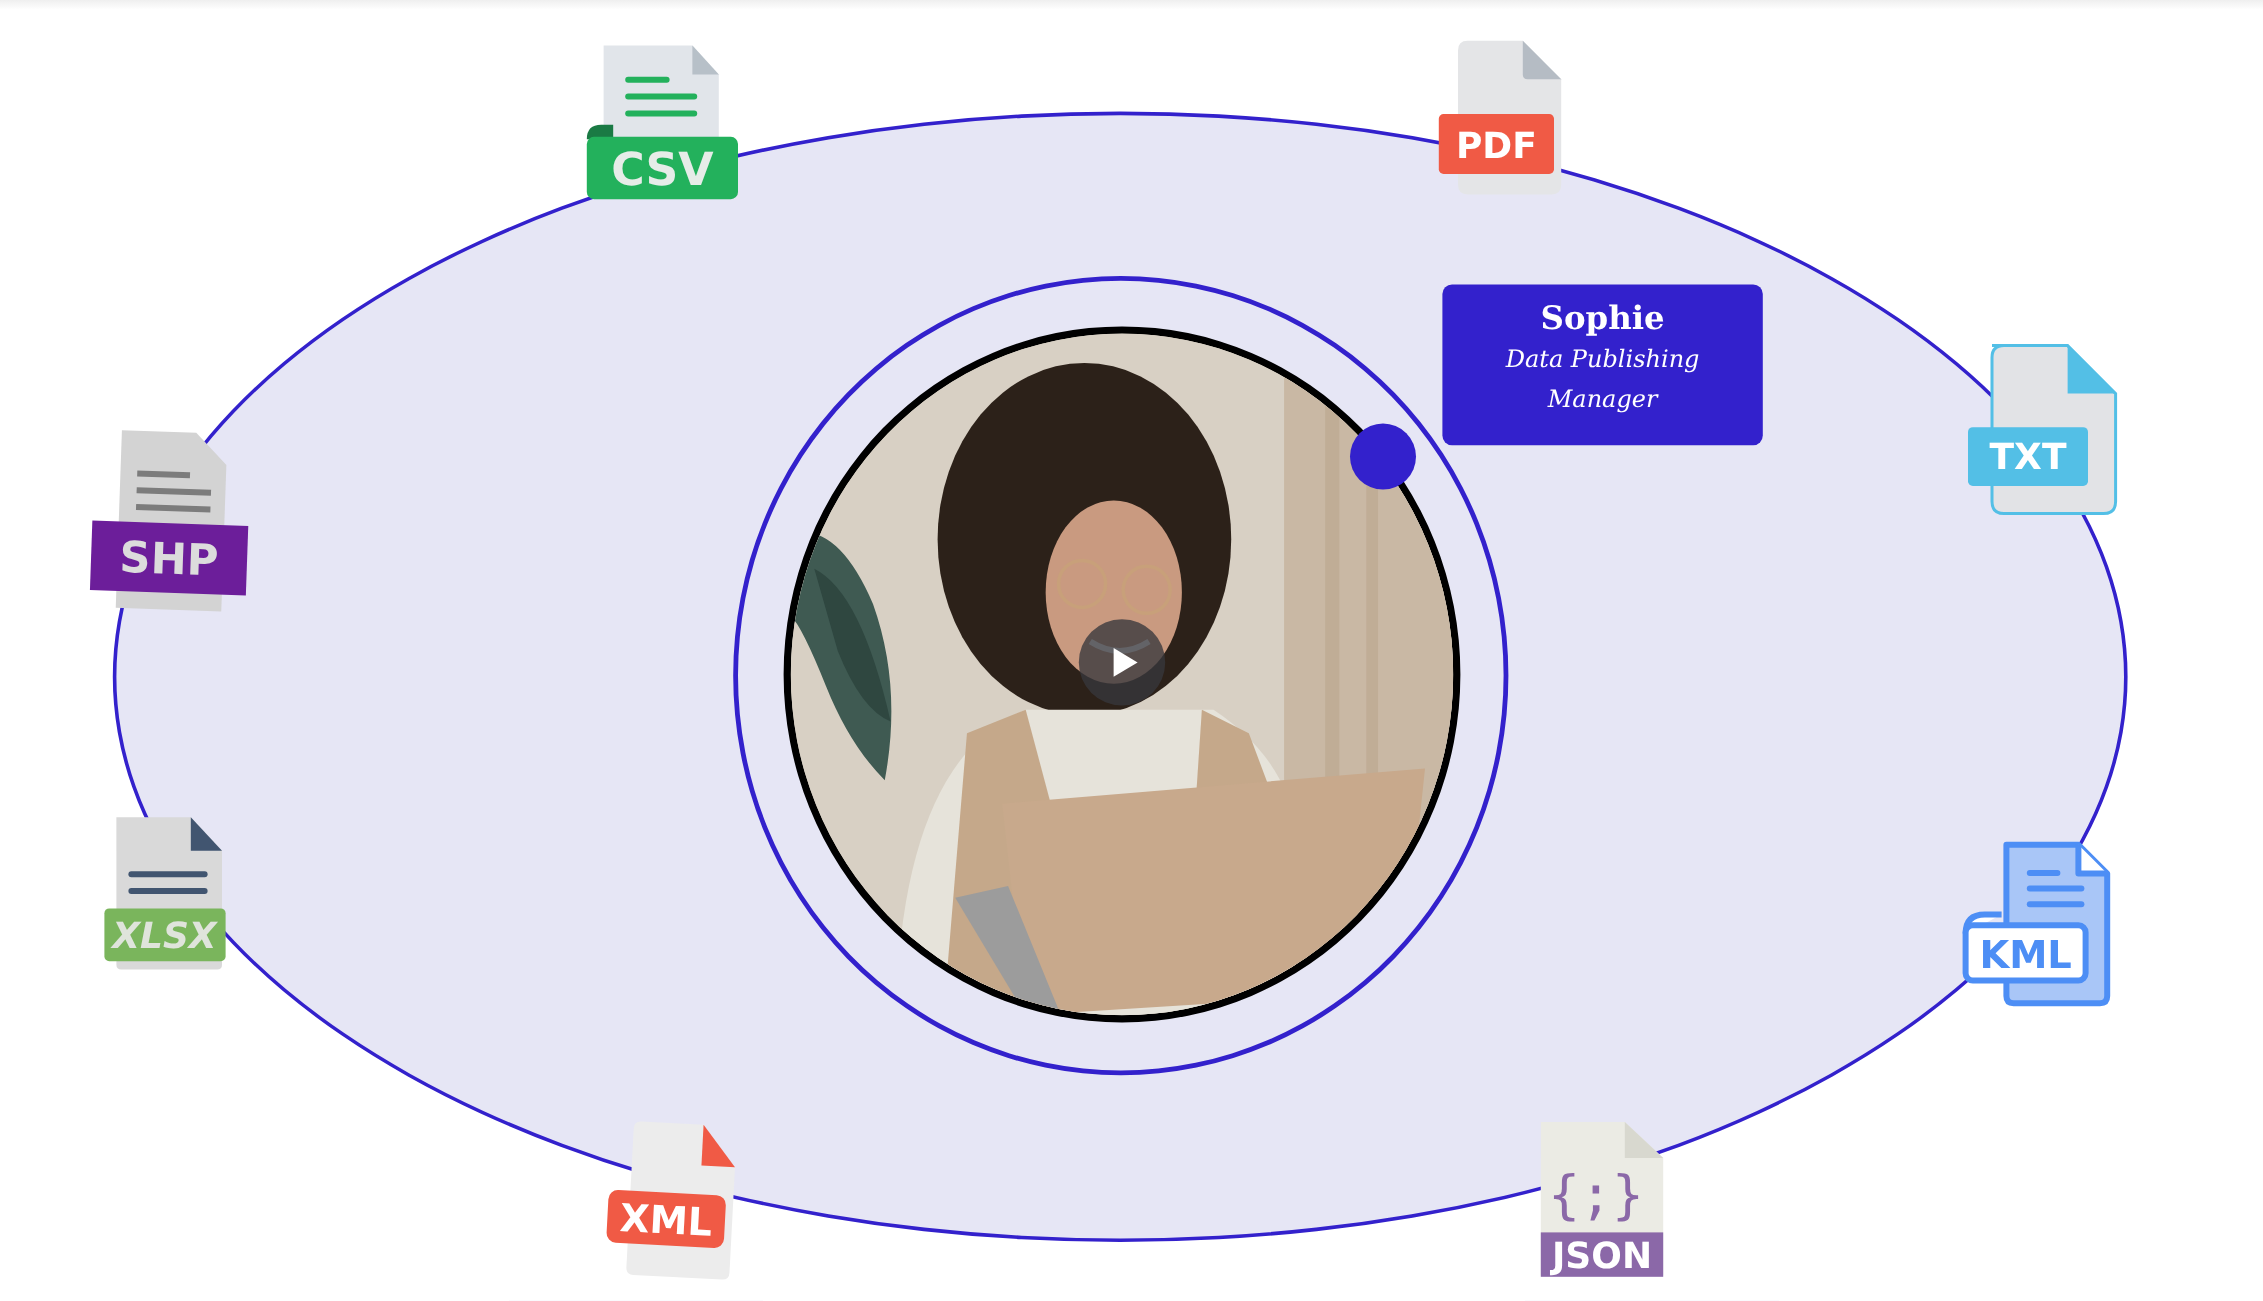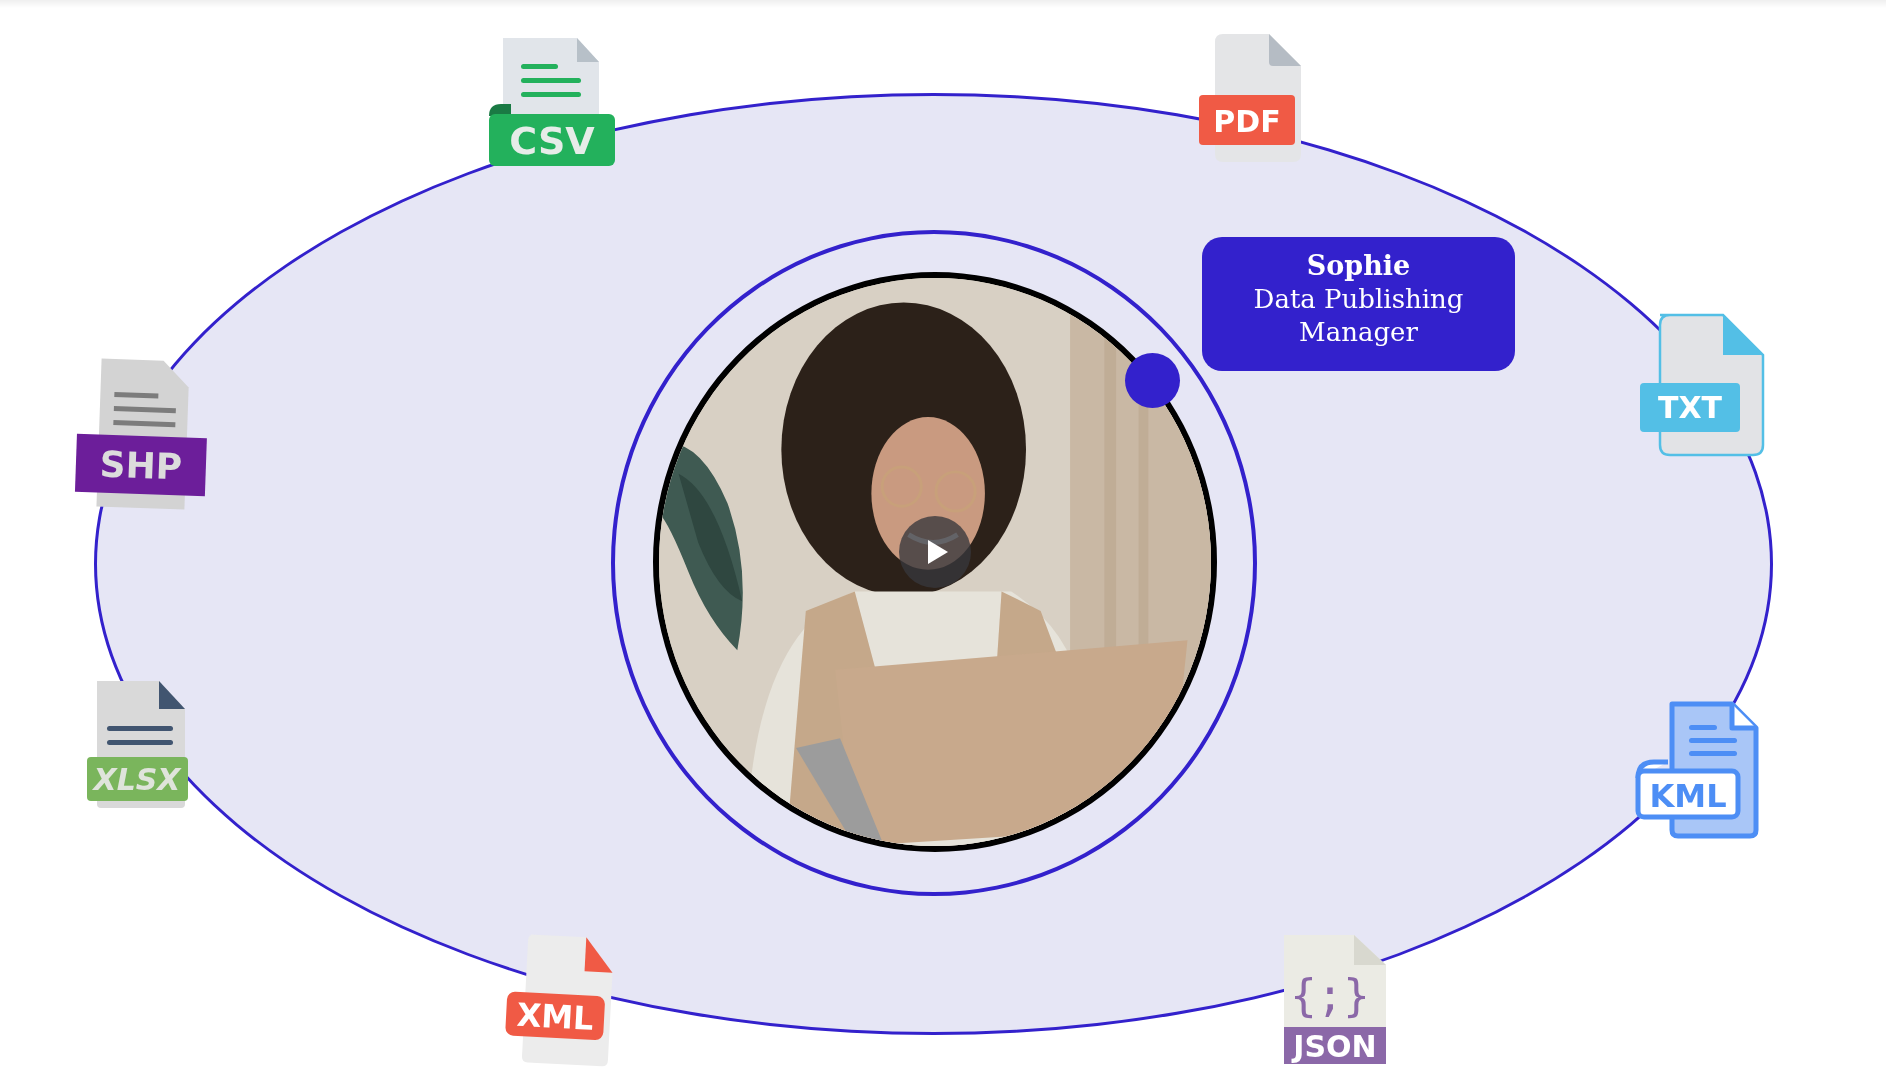--- a/index.html
+++ b/index.html
@@ -34,26 +34,26 @@
   }
   .play-tri {
     width:0; height:0; border-top:12px solid transparent; border-bottom:12px solid transparent;
     border-left:20px solid #ffffff; margin-left:5px;
   }
   .dot {
     position:absolute; left:1125px; top:353px; width:55px; height:55px; border-radius:50%;
     background:#3321cc;
   }
   .label {
-    position:absolute; left:1202px; top:237px; width:313px; height:134px;
-    background:#3321cc; border-radius:20px; color:#fff; text-align:center;
+    position:absolute; left:1202px; top:237px; width:267px; height:134px;
+    background:#3321cc; border-radius:8px; color:#fff; text-align:center;
     font-family:"DejaVu Serif", "Liberation Serif", serif; box-sizing:border-box; padding-top:12px;
   }
   .label .name { font-weight:bold; font-size:27px; line-height:34px; }
-  .label .role { font-size:26px; line-height:33px; padding:0 20px; }
+  .label .role { font-size:20px; line-height:33px; padding:0 20px;font-style:italic; }
 
   .ficon { position:absolute; cursor:pointer; }
   .ficon svg { display:block; width:100%; height:100%; overflow:visible; }
   .ftext {
     font-family:"DejaVu Sans", "Liberation Sans", sans-serif; font-weight:bold;
   }
 </style>
 </head>
 <body>
 
@@ -109,21 +109,21 @@
 
 <div class="ficon" style="left:1199px;top:34px;width:115px;height:128px;">
   <svg viewBox="0 0 115 128">
     <path d="M18 0 h46 l32 32 v88 q0 8 -8 8 h-70 q-8 0 -8 -8 v-112 q0 -8 8 -8z" fill="#e4e5e7" transform="translate(6,0)"></path>
     <path d="M70 0 v28 q0 4 4 4 h28z" fill="#b5bcc4"></path>
     <rect x="0" y="61" width="96" height="50" rx="4" fill="#f05a45"></rect>
     <text x="48" y="98" text-anchor="middle" class="ftext" font-size="30" fill="#ffffff">PDF</text>
   </svg>
 </div>
 
-<div class="ficon" style="left:1640px;top:287px;width:125px;height:143px;margin-top:27px;">
+<div class="ficon" style="left:1640px;top:287px;width:125px;height:143px;">
   <svg viewBox="0 0 125 143">
     <path d="M20 1 h63 l40 40 v90 q0 10 -10 10 h-83 q-10 0 -10 -10 v-120 q0 -10 10 -10z" fill="#e2e3e6" stroke="#53bfe6" stroke-width="2.5"></path>
     <path d="M83 1 v40 h40z" fill="#53bfe6"></path>
     <rect x="0" y="69" width="100" height="49" rx="4" fill="#53bfe6"></rect>
     <text x="50" y="104" text-anchor="middle" class="ftext" font-size="30" fill="#ffffff">TXT</text>
   </svg>
 </div>
 
 <div class="ficon" style="left:75px;top:358px;width:134px;height:153px;">
   <svg viewBox="0 0 134 153">

